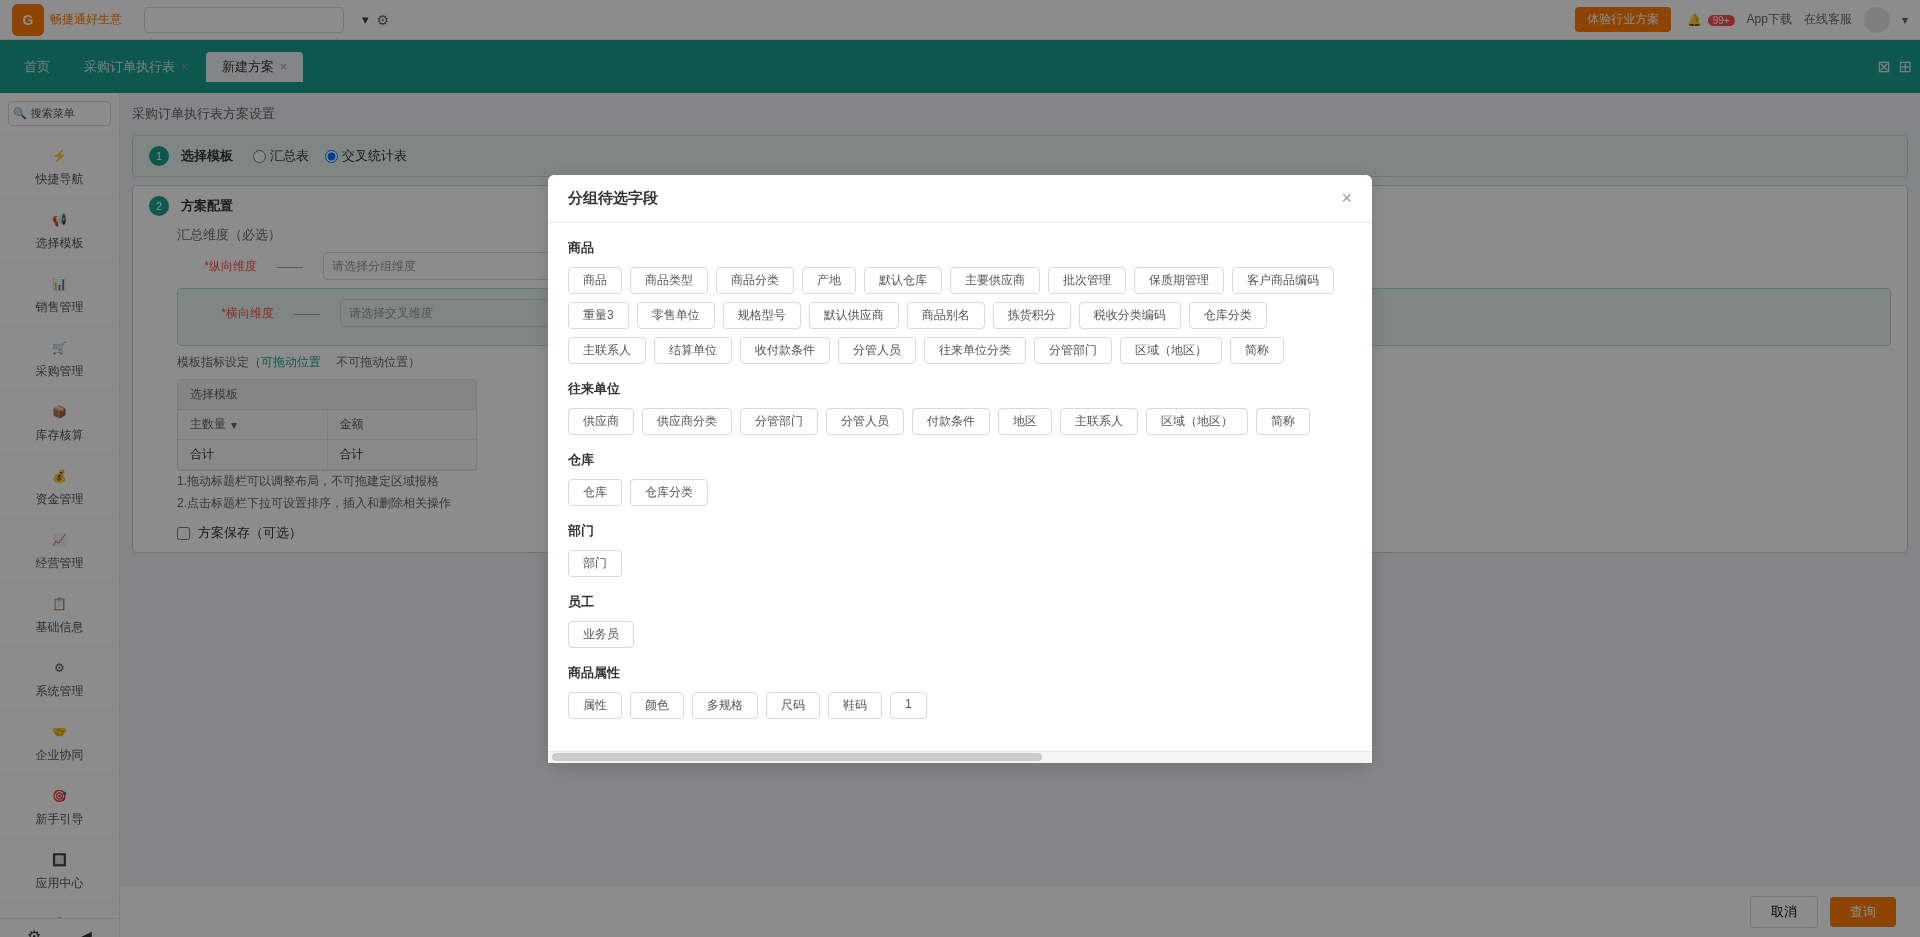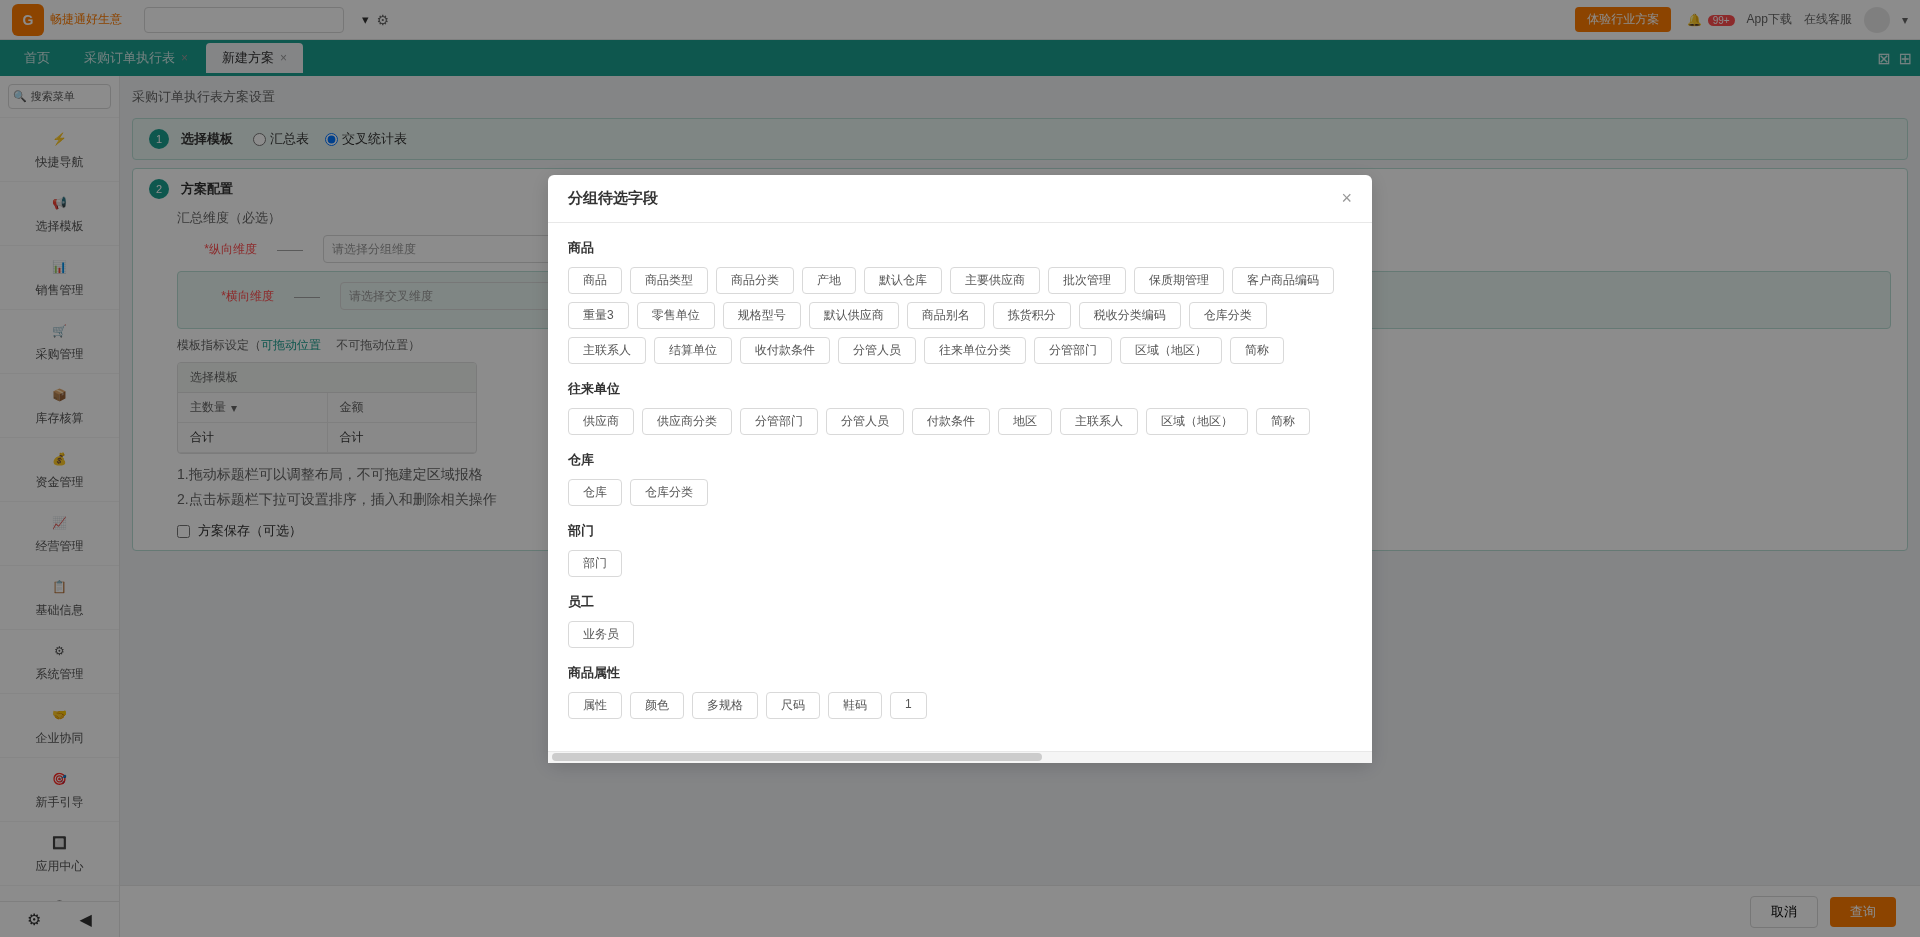--- a/index.html
+++ b/index.html
@@ -12,21 +12,21 @@
     .logo-text { color: #ff7c00; font-size: 12px; line-height: 1.2; }
     .top-search { flex: 1; max-width: 200px; margin: 0 12px; }
     .top-search input { width: 100%; height: 26px; border: 1px solid #d9d9d9; border-radius: 4px; padding: 0 8px; font-size: 12px; }
     .top-actions { margin-left: auto; display: flex; align-items: center; gap: 16px; }
     .top-btn-orange { background: #ff7c00; color: white; border: none; padding: 4px 12px; border-radius: 4px; font-size: 12px; cursor: pointer; }
     .top-icon-group { display: flex; align-items: center; gap: 12px; font-size: 12px; color: #666; }
     .badge { background: #ff4d4f; color: white; border-radius: 10px; padding: 0 5px; font-size: 10px; margin-left: 2px; }
     .avatar { width: 26px; height: 26px; background: #e8e8e8; border-radius: 50%; }
 
     
-    .tab-bar { height: 36px; background: #1a9e8f; display: flex; align-items: center; padding: 0 8px; gap: 2px; }
+    .tab-bar { height: 53px; background: #1a9e8f; display: flex; align-items: center; padding: 0 8px; gap: 2px; }
     .tab { padding: 6px 16px; color: rgba(255,255,255,0.8); font-size: 13px; cursor: pointer; border-radius: 4px 4px 0 0; display: flex; align-items: center; gap: 6px; }
     .tab.active { background: #f0f2f5; color: #333; }
     .tab-close { font-size: 12px; color: #999; cursor: pointer; }
     .tab-bar-right { margin-left: auto; display: flex; align-items: center; gap: 8px; }
     .tab-bar-btn { color: rgba(255,255,255,0.8); font-size: 16px; cursor: pointer; }
 
     
     .main-layout { display: flex; height: calc(937px - 76px); }
 
     
@@ -51,21 +51,21 @@
     .form-label { font-size: 12px; color: #666; width: 80px; text-align: right; flex-shrink: 0; }
     .select-input { display: flex; align-items: center; border: 1px solid #d9d9d9; border-radius: 4px; height: 28px; padding: 0 8px; flex: 1; max-width: 300px; font-size: 12px; color: #999; cursor: pointer; }
 
     .indicator-table { background: #f9f9f9; border: 1px solid #e0e0e0; border-radius: 4px; overflow: hidden; margin-top: 8px; }
     .indicator-header { background: #f0f5f0; padding: 6px 12px; font-size: 12px; color: #666; border-bottom: 1px solid #e0e0e0; }
     .indicator-row { display: flex; align-items: center; border-bottom: 1px solid #e8e8e8; }
     .indicator-cell { padding: 6px 12px; font-size: 12px; flex: 1; border-right: 1px solid #e8e8e8; }
     .indicator-cell:last-child { border-right: none; }
     .indicator-cell.header { background: #fafafa; color: #666; }
 
-    .tip-text { font-size: 14px; color: #666; margin-top: 8px; line-height: 1.8; }
+    .tip-text { font-size: 12px; color: #666; margin-top: 0; line-height: 1.8; }
     .save-row { display: flex; align-items: center; gap: 8px; margin-top: 12px; }
 
     
     .bottom-bar { height: 52px; background: #fff; border-top: 1px solid #e8e8e8; display: flex; align-items: center; justify-content: flex-end; padding: 0 24px; gap: 12px; position: absolute; bottom: 0; right: 0; left: 120px; }
     .btn-cancel { border: 1px solid #d9d9d9; background: white; padding: 6px 20px; border-radius: 4px; cursor: pointer; font-size: 13px; }
     .btn-confirm { background: #ff7c00; color: white; border: none; padding: 6px 20px; border-radius: 4px; cursor: pointer; font-size: 13px; }
 
     
     .modal-overlay { position: fixed; top: 0; left: 0; right: 0; bottom: 0; background: rgba(0,0,0,0.45); z-index: 1000; display: flex; align-items: center; justify-content: center; }
     .modal { background: white; border-radius: 6px; width: 824px; max-height: 620px; display: flex; flex-direction: column; box-shadow: 0 4px 20px rgba(0,0,0,0.15); }

